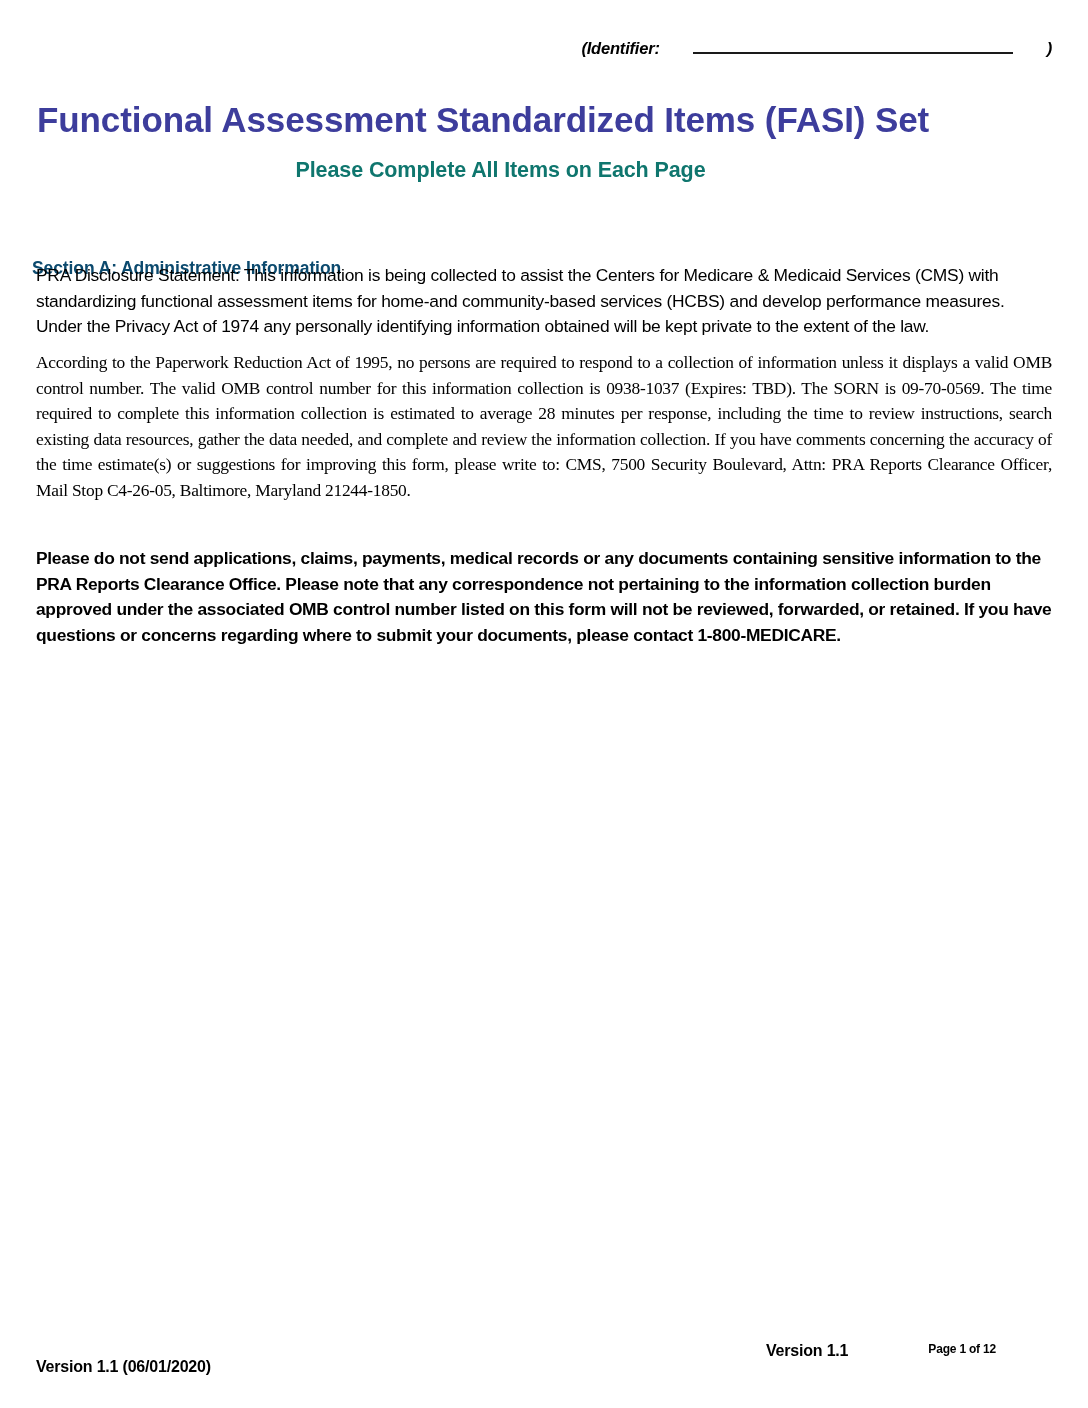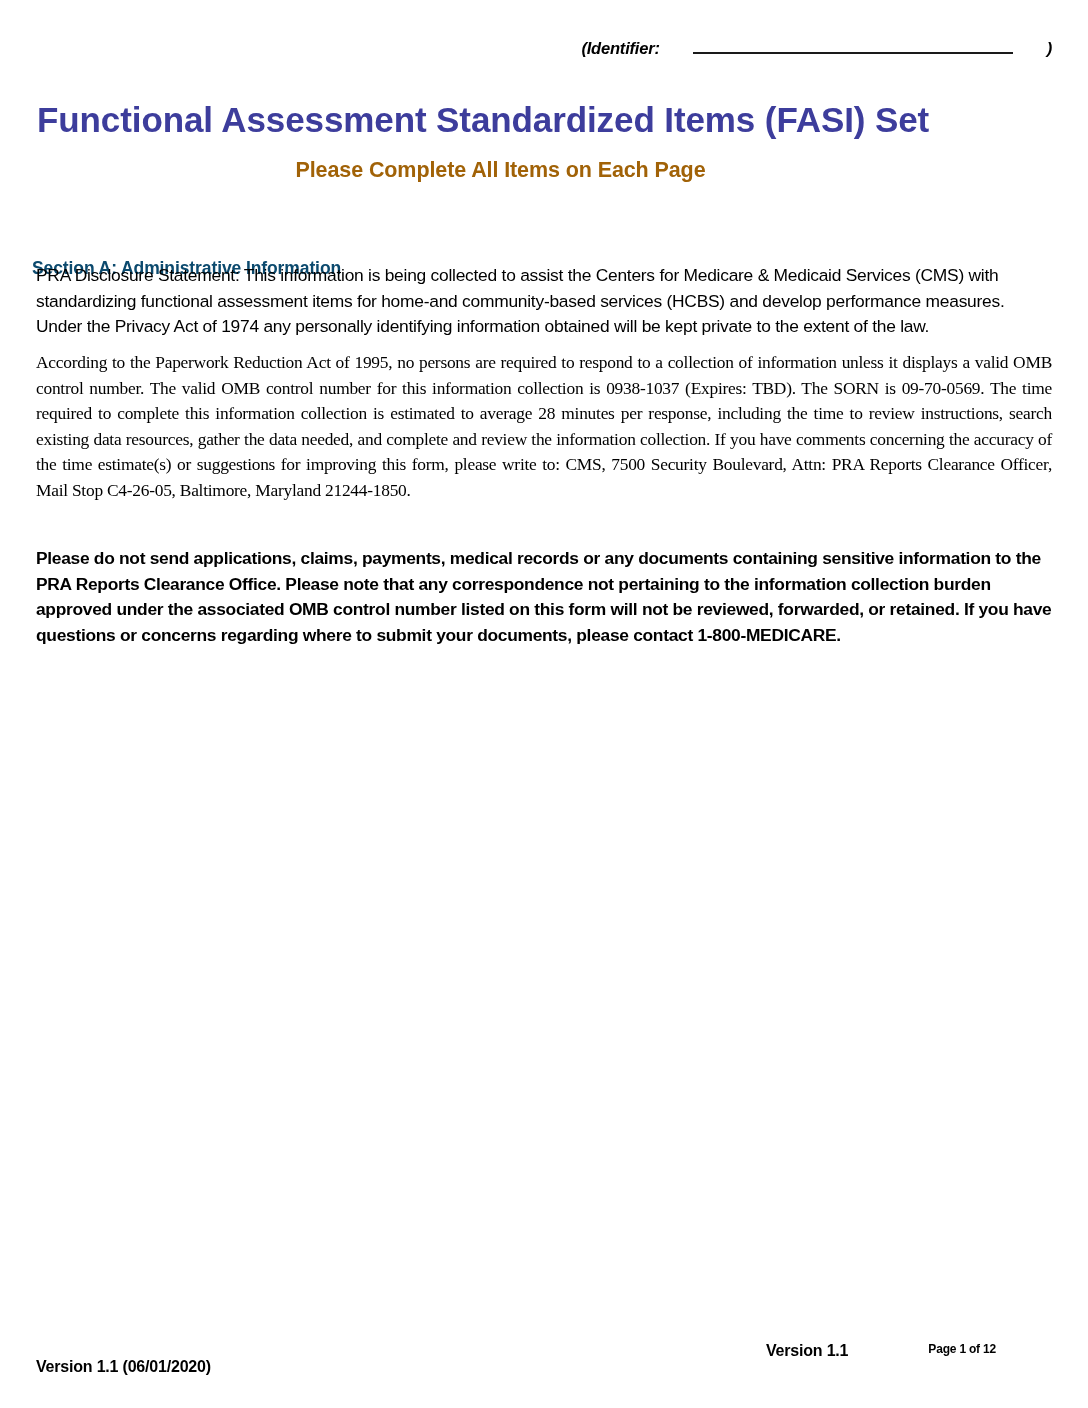--- a/index.html
+++ b/index.html
@@ -72,21 +72,21 @@
     margin-left: 37px;
   }
   .doc-subtitle {
     position: absolute;
     top: 158px;
     left: 0;
     width: 1001px;
     text-align: center;
     font-size: 21.5px;
     font-weight: bold;
-    color: #a16207;
+    color: #0f766e;
     letter-spacing: -0.1px;
   }
 
   
   .section-heading {
     position: absolute;
     top: 219px;
     left: 32px;
     font-size: 17.5px;
     font-weight: bold;

